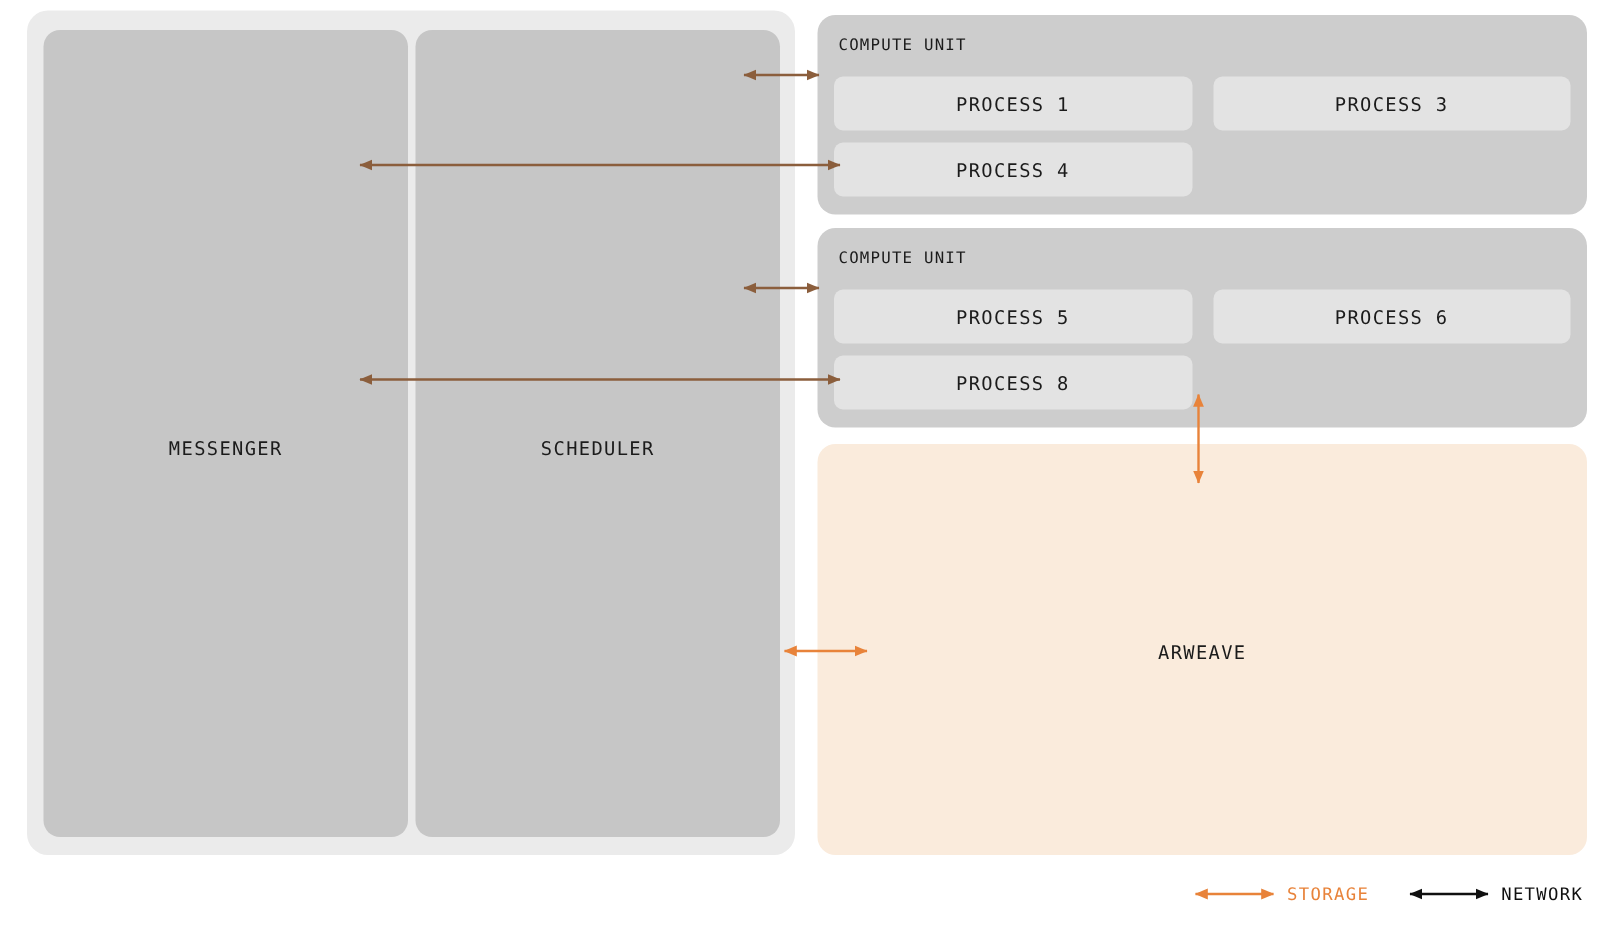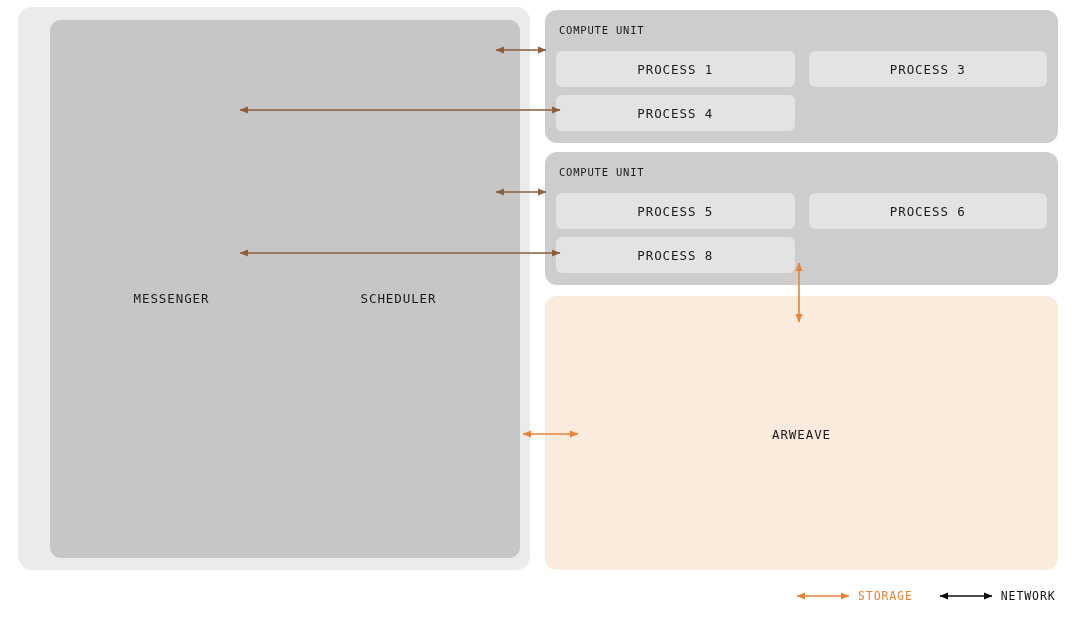--- a/index.html
+++ b/index.html
@@ -31,21 +31,21 @@
   }
   .node-panel {
     position: absolute;
     top: 13px;
     width: 243px;
     height: 538px;
     background: #c6c6c6;
     border-radius: 11px;
     box-sizing: border-box;
   }
-  .node-panel.messenger { left: 11px; margin-left: 21px; }
+  .node-panel.messenger { left: 11px; }
   .node-panel.scheduler { left: 259px; }
   .node-panel-label {
     position: absolute;
     left: 0;
     right: 0;
     top: 271px;
     text-align: center;
     font-size: 12.5px;
     letter-spacing: 0.9px;
     color: #1b1b1b;

